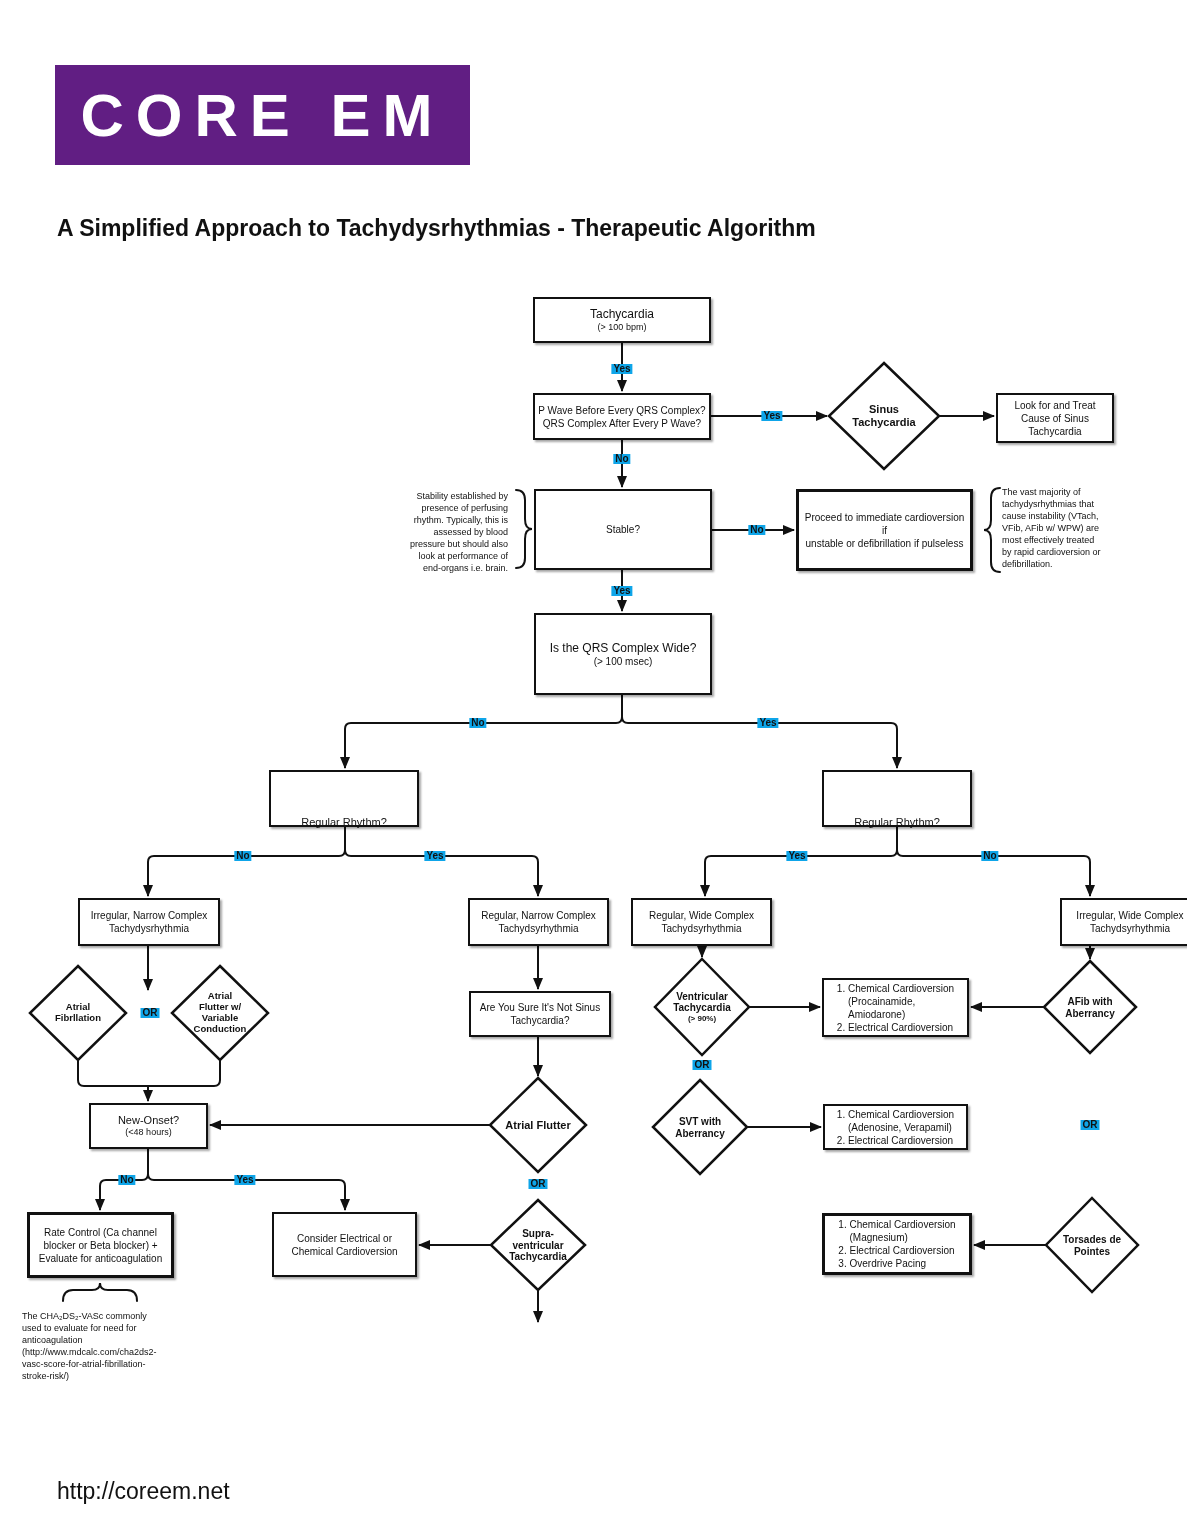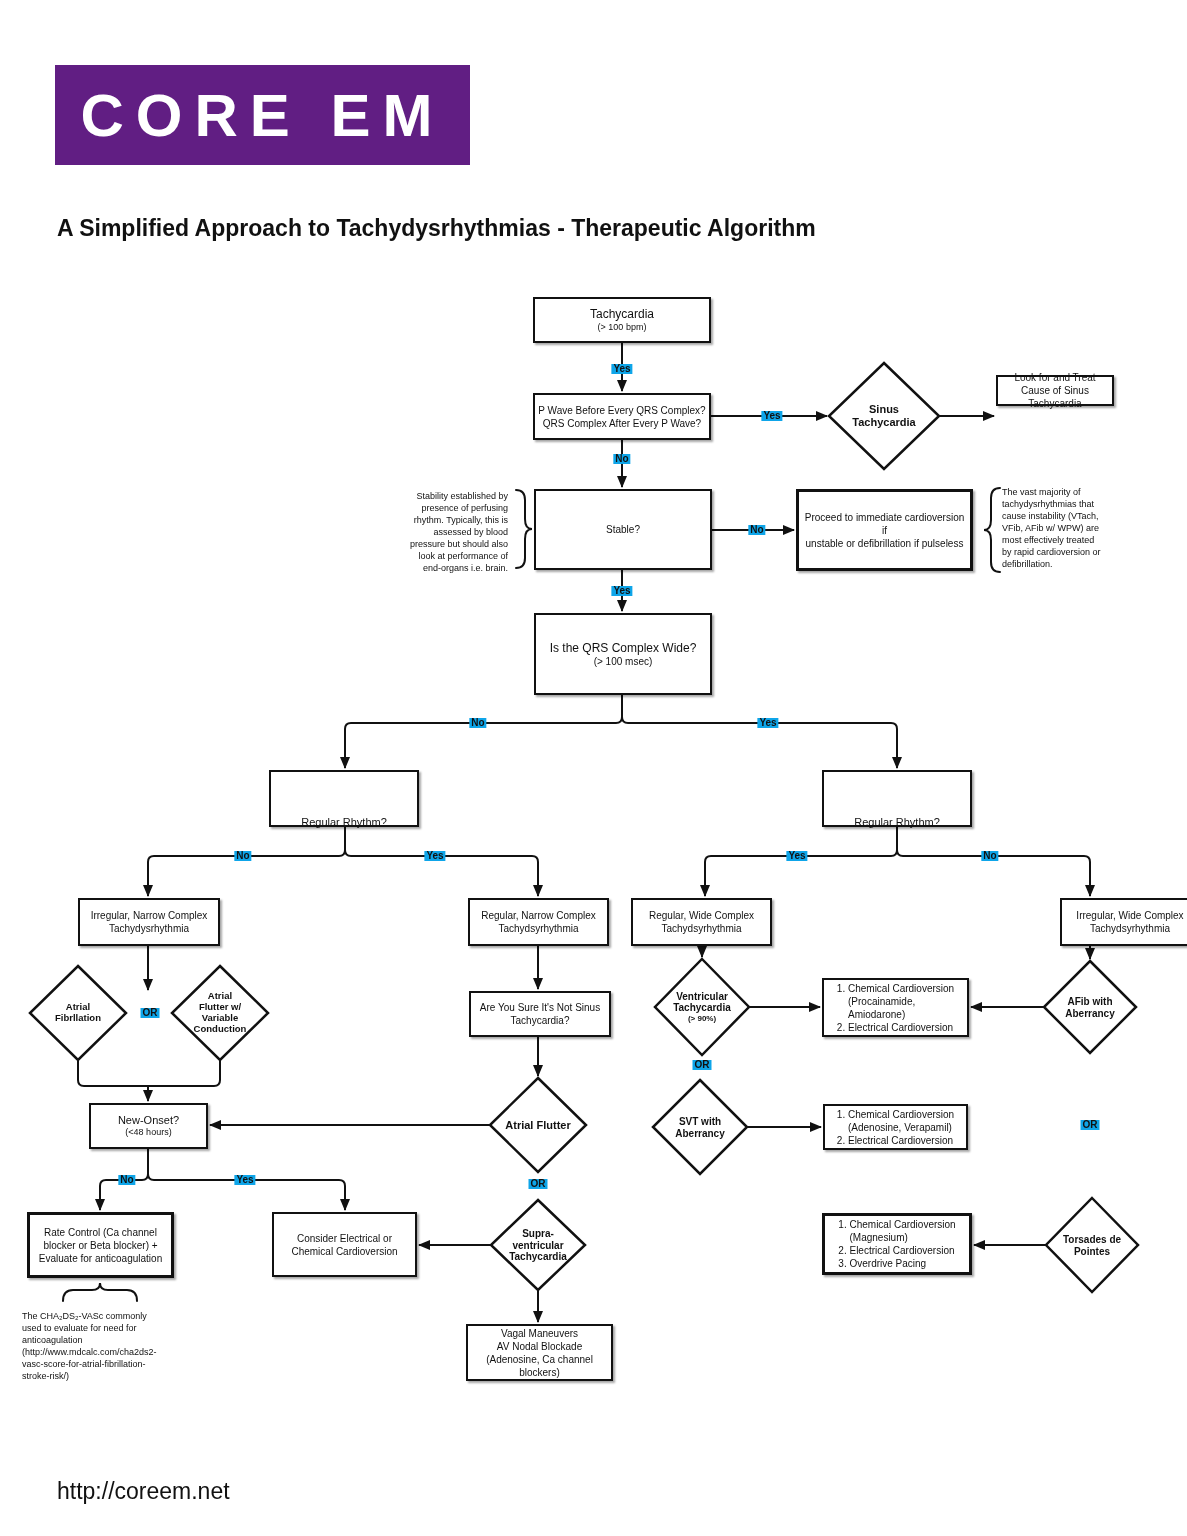--- a/index.html
+++ b/index.html
@@ -133,21 +133,21 @@
   <div class="box" style="left:533px;top:297px;width:178px;height:46px">
     <div class="bt">Tachycardia</div>
     <div class="bs">(&gt; 100 bpm)</div>
   </div>
 
   <div class="box" style="left:533px;top:393px;width:178px;height:47px">
     <div class="btxt">P Wave Before Every QRS Complex?
 QRS Complex After Every P Wave?</div>
   </div>
 
-  <div class="box" style="left:996px;top:375px;width:118px;height:31px">
+  <div class="box" style="left:996px;top:393px;width:118px;height:50px">
     <div class="btxt">Look for and Treat
 Cause of Sinus
 Tachycardia</div>
   </div>
 
   <div class="box" style="left:534px;top:489px;width:178px;height:81px">
     <div class="btxt f13">Stable?</div>
   </div>
 
   <div class="box thick" style="left:796px;top:489px;width:177px;height:82px">
@@ -202,26 +202,20 @@
   <div class="box" style="left:272px;top:1212px;width:145px;height:65px">
     <div class="btxt">Consider Electrical or
 Chemical Cardioversion</div>
   </div>
 
   <div class="box" style="left:469px;top:991px;width:142px;height:46px">
     <div class="btxt">Are You Sure It's Not Sinus
 Tachycardia?</div>
   </div>
 
-  <div class="box" style="left:466px;top:1324px;width:147px;height:57px">
-    <div class="btxt">Vagal Maneuvers
-AV Nodal Blockade
-(Adenosine, Ca channel
-blockers)</div>
-  </div>
 
   <div class="box" style="left:822px;top:978px;width:147px;height:59px">
     <div class="list">1. Chemical Cardioversion
     (Procainamide,
     Amiodarone)
 2. Electrical Cardioversion</div>
   </div>
 
   <div class="box" style="left:823px;top:1104px;width:145px;height:46px">
     <div class="list">1. Chemical Cardioversion

